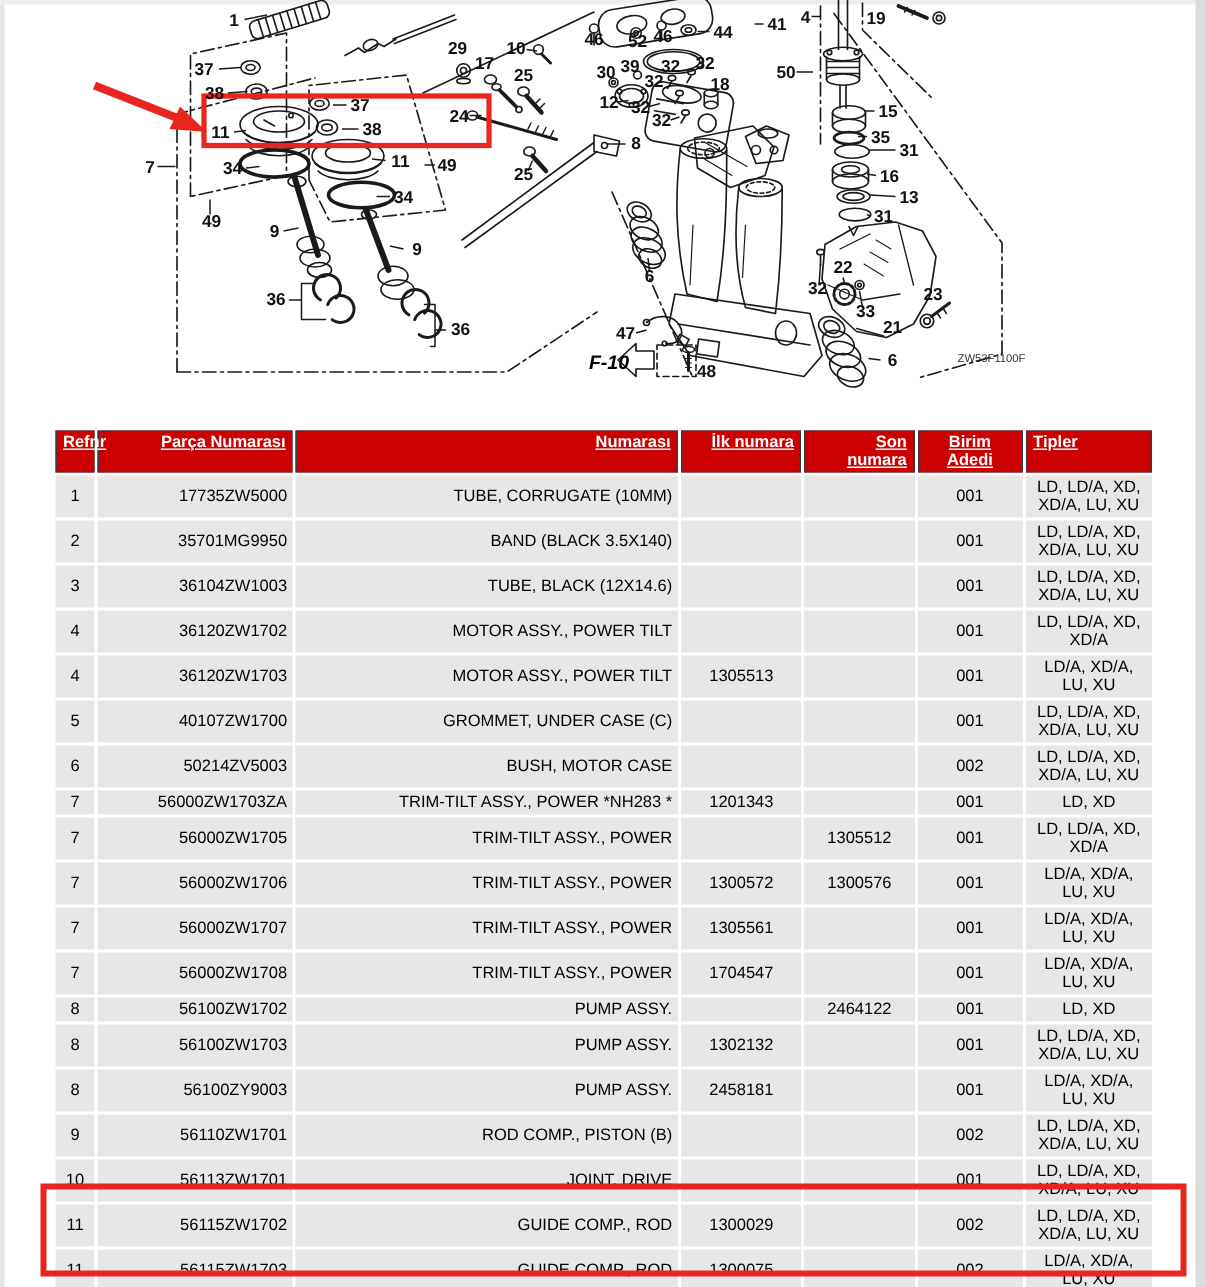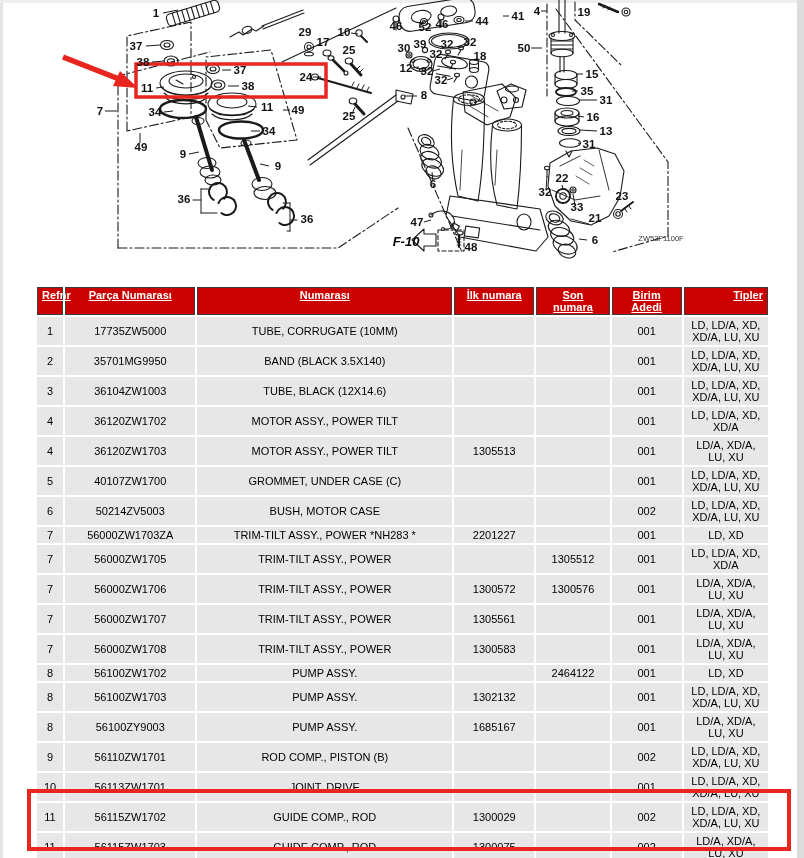--- a/index.html
+++ b/index.html
@@ -19,21 +19,21 @@
   svg text.pageRef{font:italic bold 13px "Liberation Sans",sans-serif;fill:#000;}
   svg text.figCode{font:7.5px "Liberation Sans",sans-serif;fill:#333;}
   svg line.leader{stroke:#1a1a1a;stroke-width:1;}
 
   .tablewrap{position:absolute;left:35px;top:285px;width:735px;}
   table{border-collapse:separate;border-spacing:2px;width:100%;table-layout:fixed;
         font-size:11px;line-height:12px;color:#000;}
   th{background:var(--hdr);color:#fff;border:1px solid #3a3a3a;font-weight:bold;
      text-decoration:underline;text-align:left;vertical-align:top;padding:1px 4px;}
   td{background:var(--row);padding:2px 4px;vertical-align:middle;overflow:hidden;}
-  .al{text-align:center;margin-left:20px;} .ac{text-align:center;} .ar{text-align:right;}
+  .al{text-align:right;margin-left:20px;} .ac{text-align:center;} .ar{text-align:left;}
 
   .hlbox{position:absolute;left:27px;top:789px;width:756px;height:54px;
          border:4px solid var(--hl);pointer-events:none;}
 </style>
 </head>
 <body>
 
 <div class="edge left"></div>
 <div class="edge top"></div>
 
@@ -454,21 +454,21 @@
           <td class="al">BUSH, MOTOR CASE</td>
           <td class="ac"></td>
           <td class="ac"></td>
           <td class="ac">002</td>
           <td class="ac">LD, LD/A, XD, XD/A, LU, XU</td>
         </tr>
         <tr>
           <td class="ac">7</td>
           <td class="al">56000ZW1703ZA</td>
           <td class="al">TRIM-TILT ASSY., POWER *NH283 *</td>
-          <td class="ac">2201227</td>
+          <td class="ac">1201343</td>
           <td class="ac"></td>
           <td class="ac">001</td>
           <td class="ac">LD, XD</td>
         </tr>
         <tr>
           <td class="ac">7</td>
           <td class="al">56000ZW1705</td>
           <td class="al">TRIM-TILT ASSY., POWER</td>
           <td class="ac"></td>
           <td class="ac">1305512</td>
@@ -490,21 +490,21 @@
           <td class="al">TRIM-TILT ASSY., POWER</td>
           <td class="ac">1305561</td>
           <td class="ac"></td>
           <td class="ac">001</td>
           <td class="ac">LD/A, XD/A, LU, XU</td>
         </tr>
         <tr>
           <td class="ac">7</td>
           <td class="al">56000ZW1708</td>
           <td class="al">TRIM-TILT ASSY., POWER</td>
-          <td class="ac">1300583</td>
+          <td class="ac">1704547</td>
           <td class="ac"></td>
           <td class="ac">001</td>
           <td class="ac">LD/A, XD/A, LU, XU</td>
         </tr>
         <tr>
           <td class="ac">8</td>
           <td class="al">56100ZW1702</td>
           <td class="al">PUMP ASSY.</td>
           <td class="ac"></td>
           <td class="ac">2464122</td>
@@ -517,21 +517,21 @@
           <td class="al">PUMP ASSY.</td>
           <td class="ac">1302132</td>
           <td class="ac"></td>
           <td class="ac">001</td>
           <td class="ac">LD, LD/A, XD, XD/A, LU, XU</td>
         </tr>
         <tr>
           <td class="ac">8</td>
           <td class="al">56100ZY9003</td>
           <td class="al">PUMP ASSY.</td>
-          <td class="ac">1685167</td>
+          <td class="ac">2458181</td>
           <td class="ac"></td>
           <td class="ac">001</td>
           <td class="ac">LD/A, XD/A, LU, XU</td>
         </tr>
         <tr>
           <td class="ac">9</td>
           <td class="al">56110ZW1701</td>
           <td class="al">ROD COMP., PISTON (B)</td>
           <td class="ac"></td>
           <td class="ac"></td>

